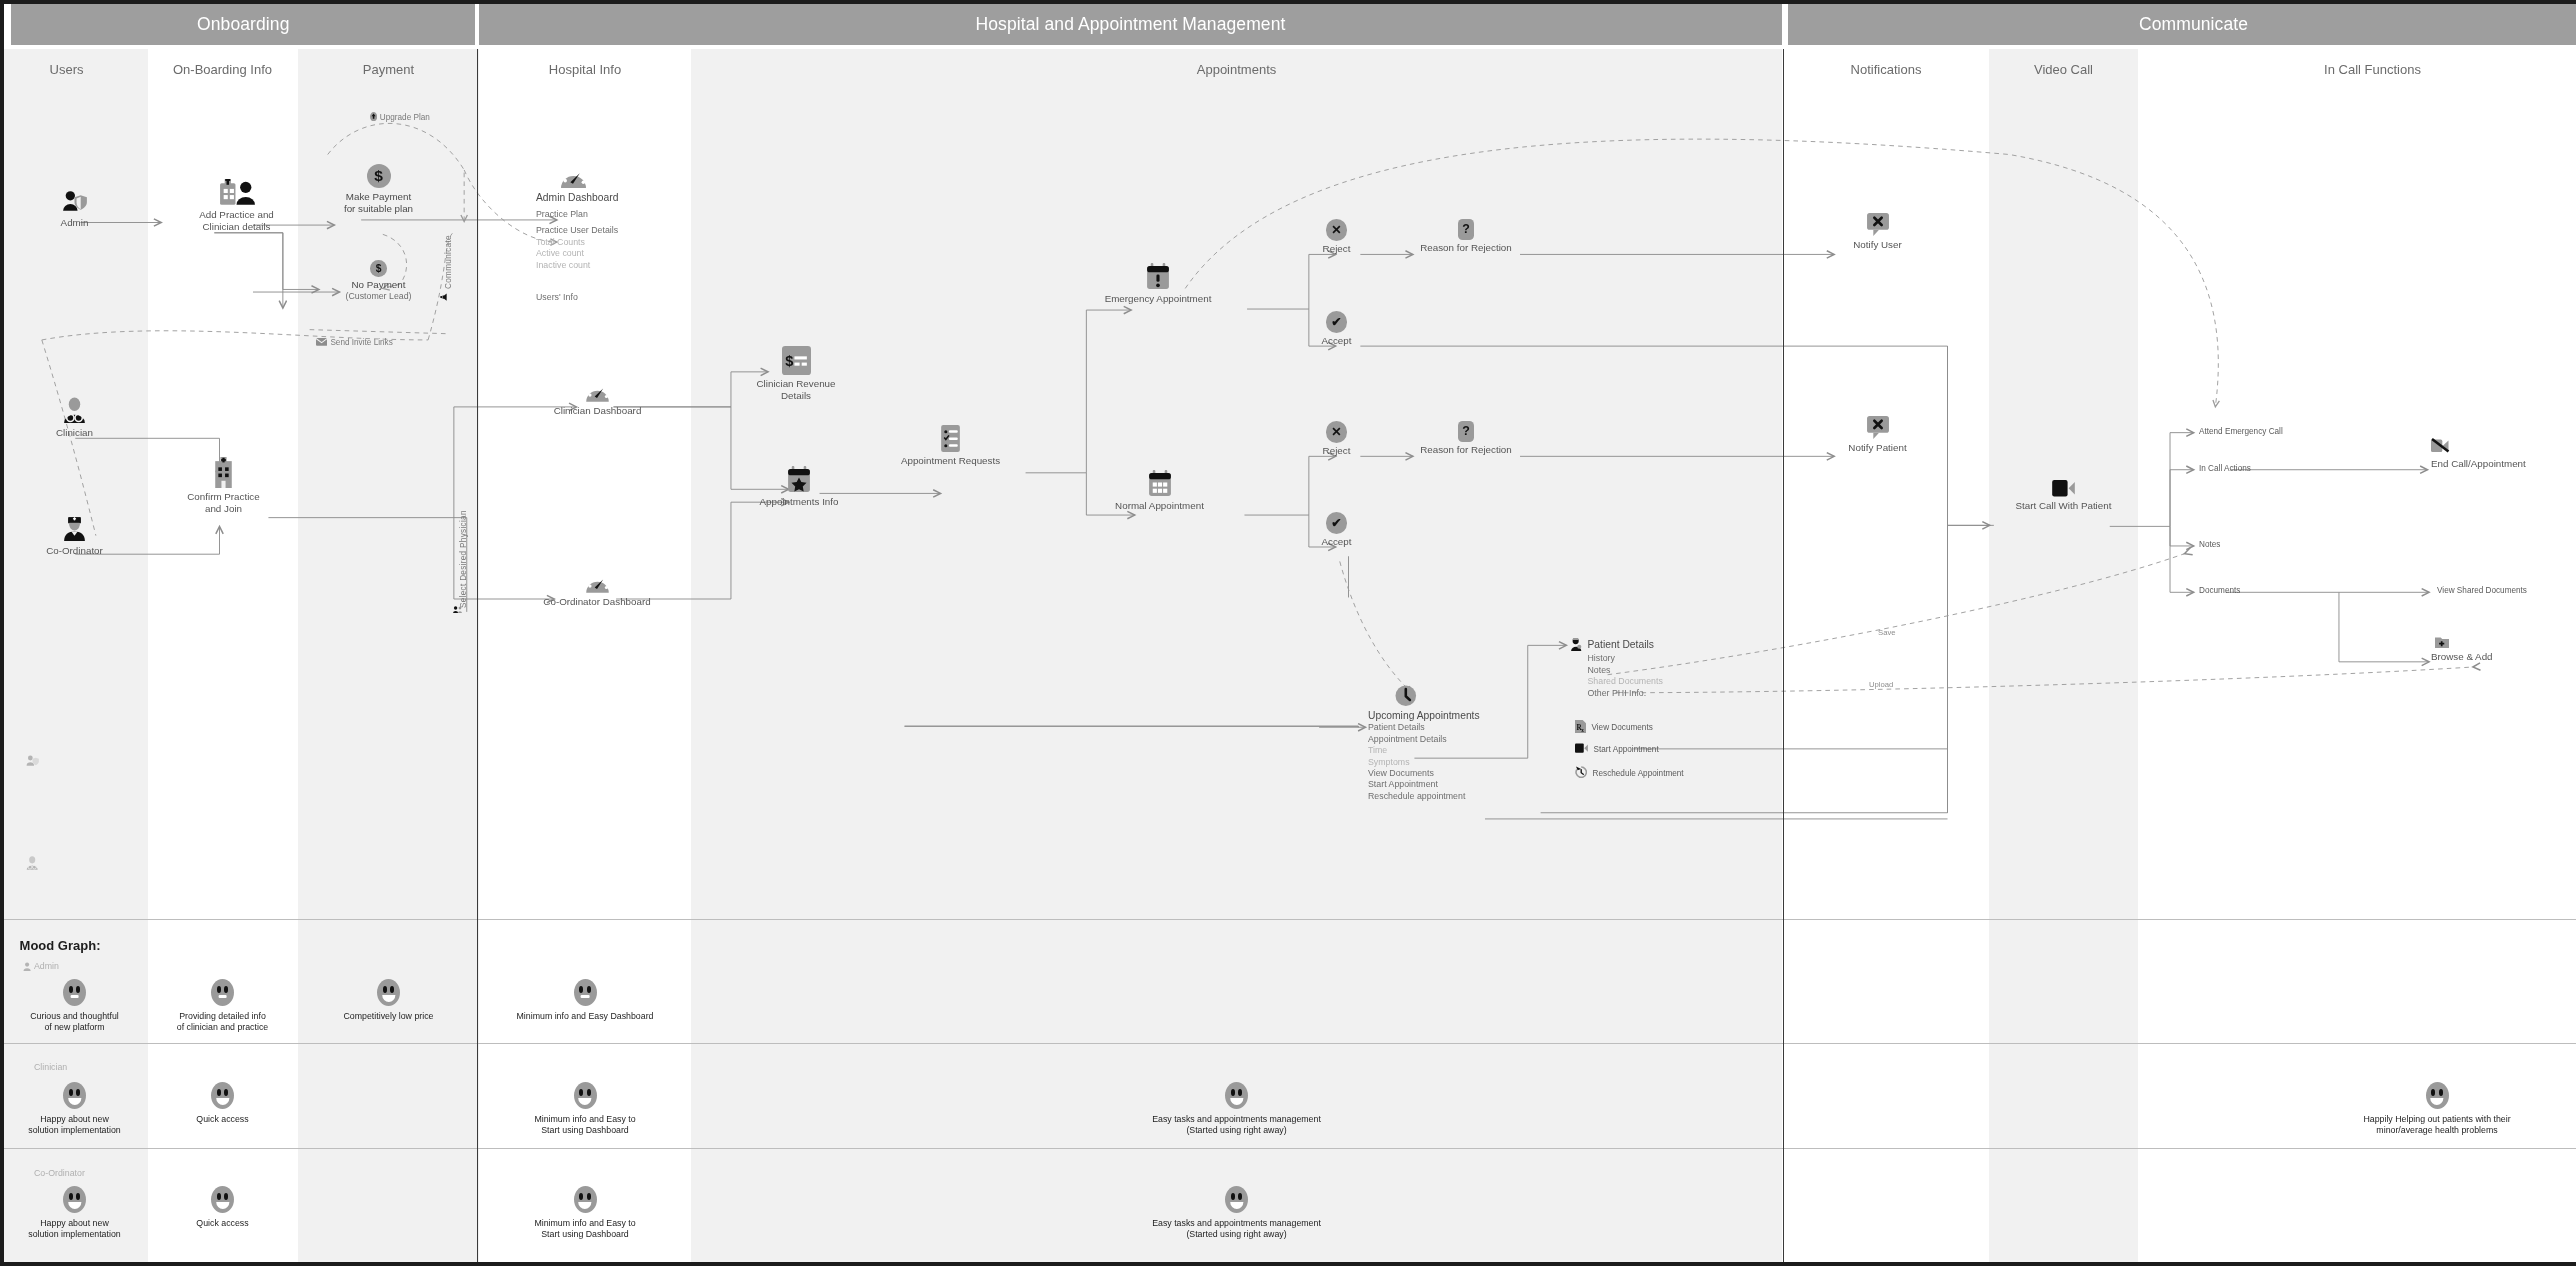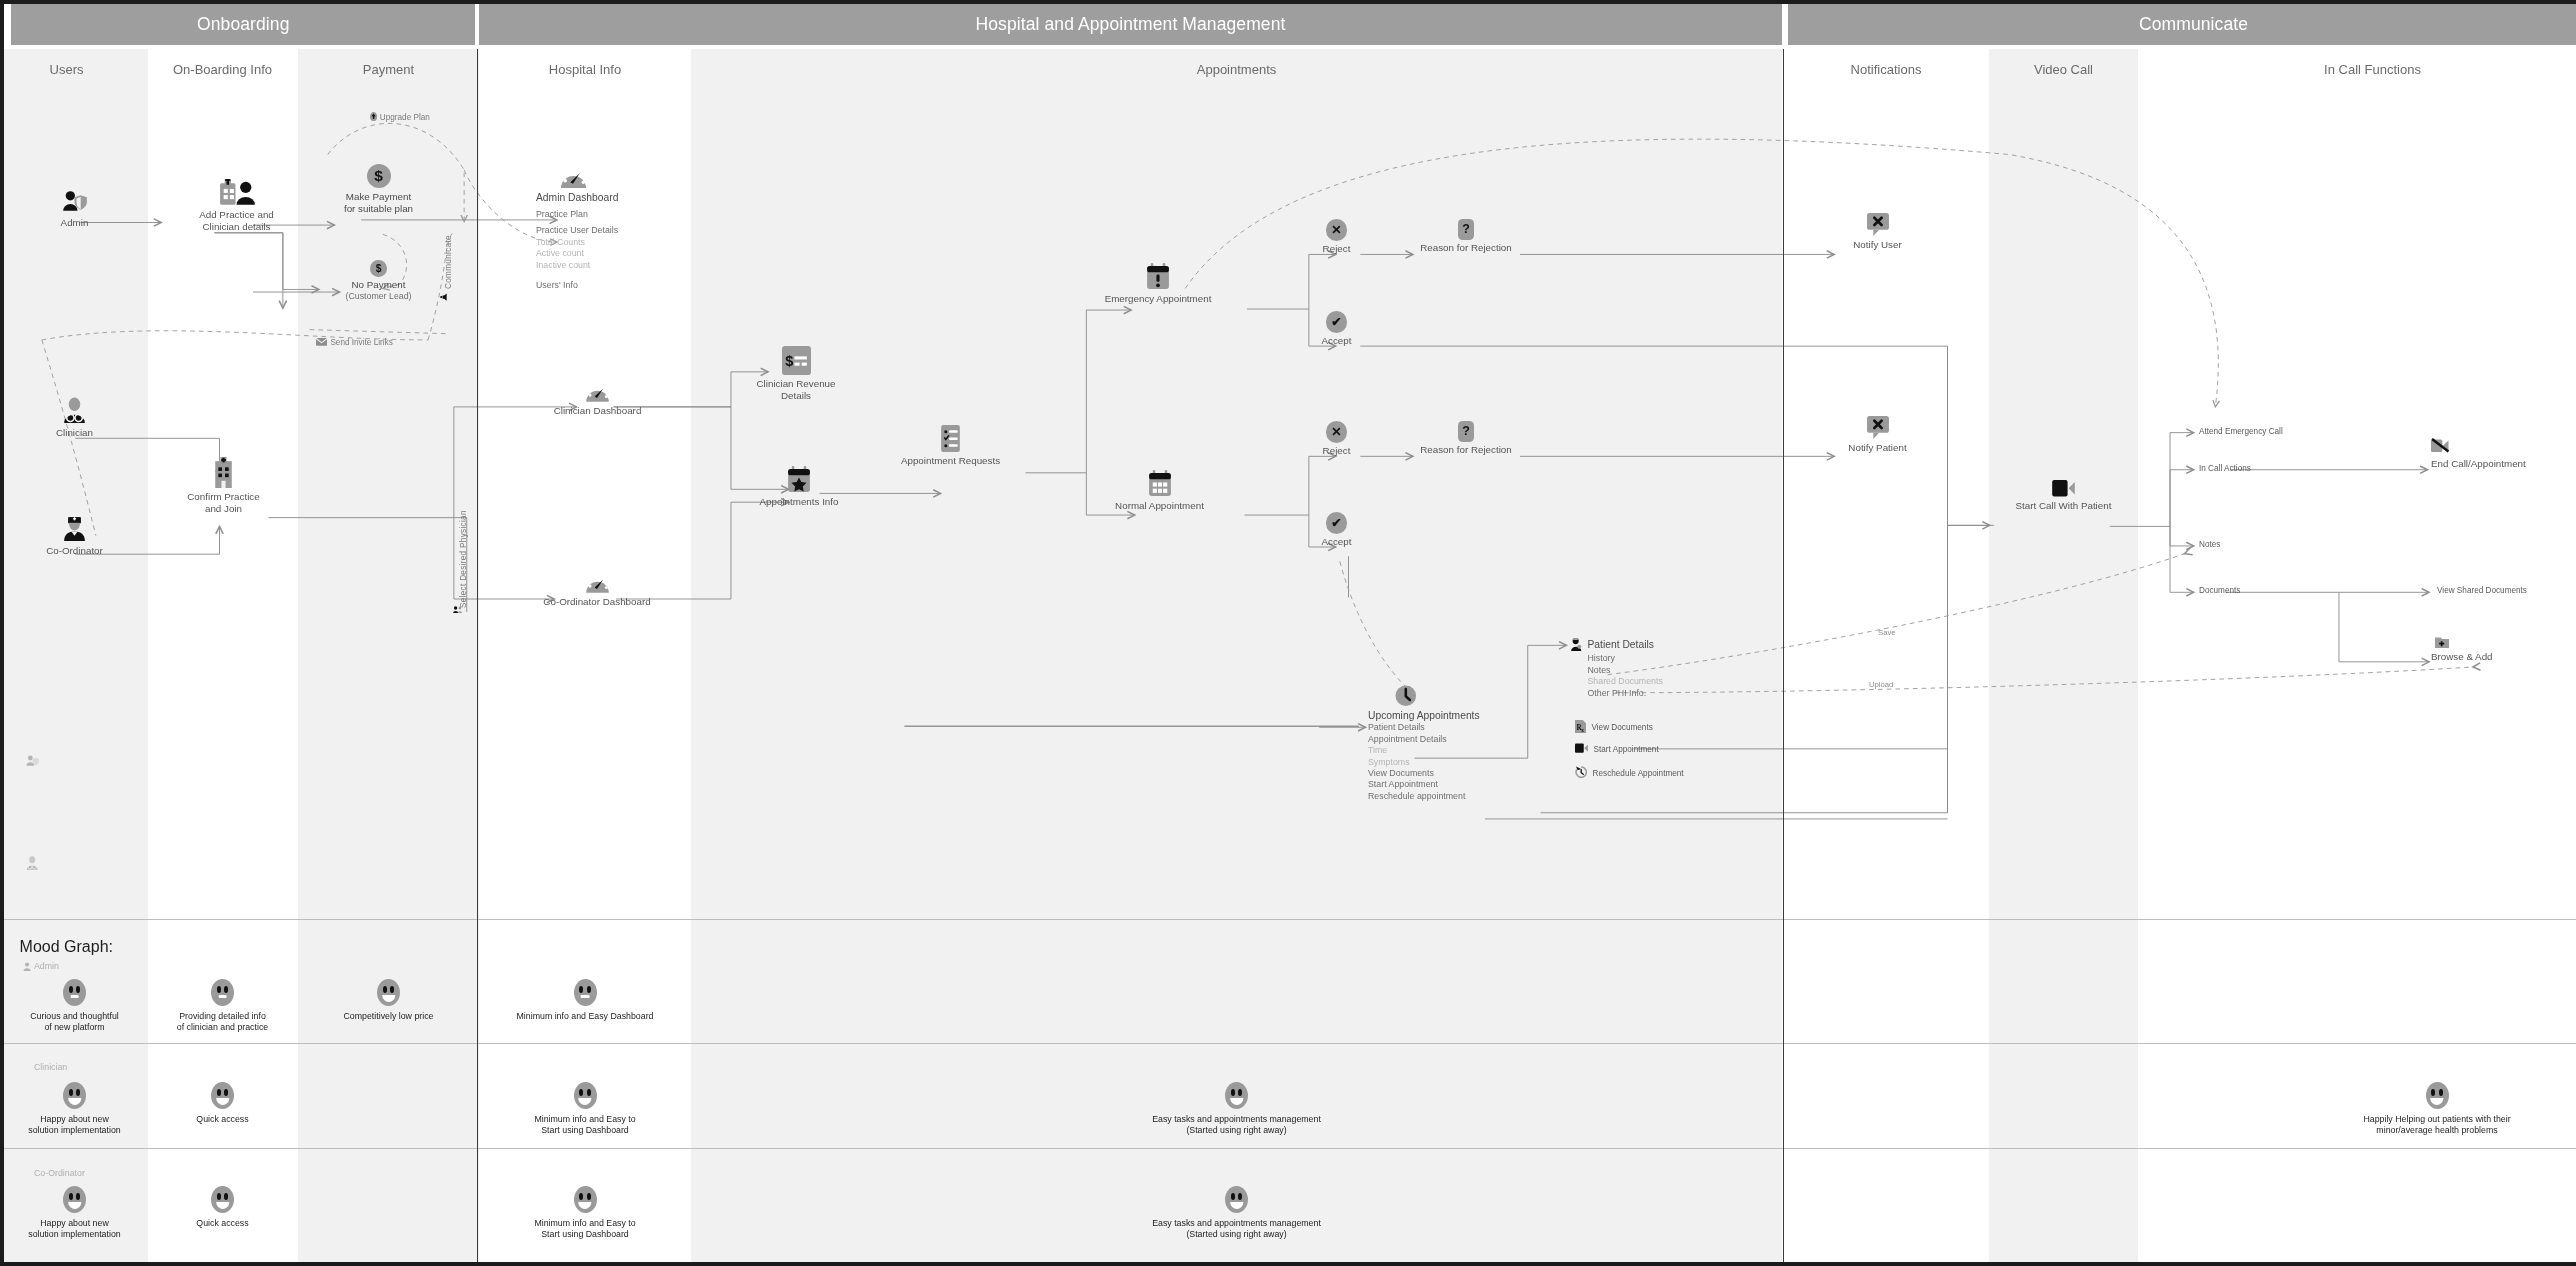--- a/index.html
+++ b/index.html
@@ -56,21 +56,21 @@
 
   
   .face { width:23px;height:27px;border-radius:50%;background:#9a9a9a;position:relative;margin:0 auto 4.6px auto; }
   .face .eye { position:absolute; top:7.2px; width:4.1px;height:6.7px;border-radius:50%;background:#111; }
   .face .eye.l { left:5.7px; } .face .eye.r { right:5.7px; }
   .face .mouth-flat { position:absolute; bottom:8.2px; left:50%; transform:translateX(-50%); width:8.8px;height:2.6px;background:#fff;border-radius:1px; }
   .face .mouth-smile { position:absolute; bottom:4.1px; left:50%; transform:translateX(-50%); width:13.4px;height:7.2px;background:#fff;border-radius:0 0 7.2px 7.2px; }
   .mood { position:absolute; text-align:center; }
   .mood .txt { font-size:8.8px; color:#1d1d1d; line-height:1.35; white-space:nowrap; }
   .mood-role { position:absolute; font-size:8.8px; color:#b0b0b0; }
-  .mood-title { position:absolute; font-size:16px; color:#1d1d1d; font-weight:normal; }
+  .mood-title { position:absolute; font-size:13px; color:#1d1d1d; font-weight:bold; }
 
   .rot { position:absolute; transform-origin:0 0; transform:rotate(-90deg); white-space:nowrap;
          font-size:8.2px; color:#7a7a7a; letter-spacing:0.3px; }
   .tiny { position:absolute; font-size:8.2px; color:#7a7a7a; white-space:nowrap; }
   .tinyedge { position:absolute; font-size:7.7px; color:#8d8d8d; white-space:nowrap; }
 </style>
 </head>
 <body>
 
 <div id="canvas">
@@ -362,21 +362,21 @@
           <path d="M38,16 L25,36 l-5,-3 z" fill="#111"></path>
         </svg>
     </span>
     <div class="lbl dark" style="font-size:10.3px;">Admin Dashboard</div>
     <div style="margin-top:4.1px;">
       <div class="sub">Practice Plan</div>
       <div class="sub" style="margin-top:5.2px;">Practice User Details</div>
       <div class="sub muted">Total Counts</div>
       <div class="sub muted">Active count</div>
       <div class="sub muted">Inactive count</div>
-      <div class="sub" style="margin-top:9px;">Users' Info</div>
+      <div class="sub" style="margin-top:21px;">Users' Info</div>
     </div>
   </div>
 
   <div class="node" style="left:515px; top:381px; width:165px;">
     <span class="icon" style="display:inline-block;width:25px;height:21.6px;">
       <svg width="25" height="21.6" viewBox="0 0 52 46">
           <path d="M2,44 a24,23 0 0 1 48,0 z" fill="#9a9a9a"></path>
           <circle cx="10" cy="30" r="3.4" fill="#fff"></circle>
           <circle cx="16" cy="17" r="3.4" fill="#fff"></circle>
           <circle cx="30" cy="12" r="3.4" fill="#fff"></circle>

